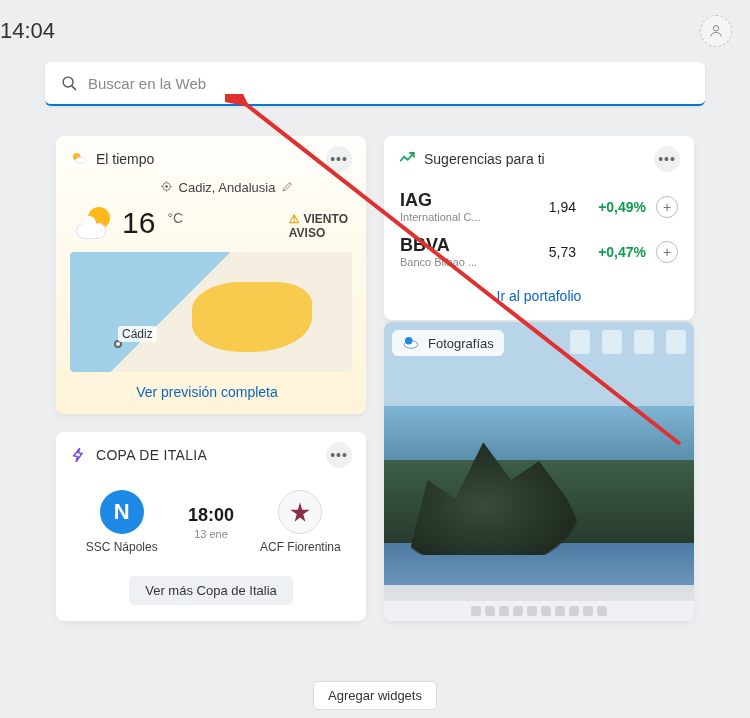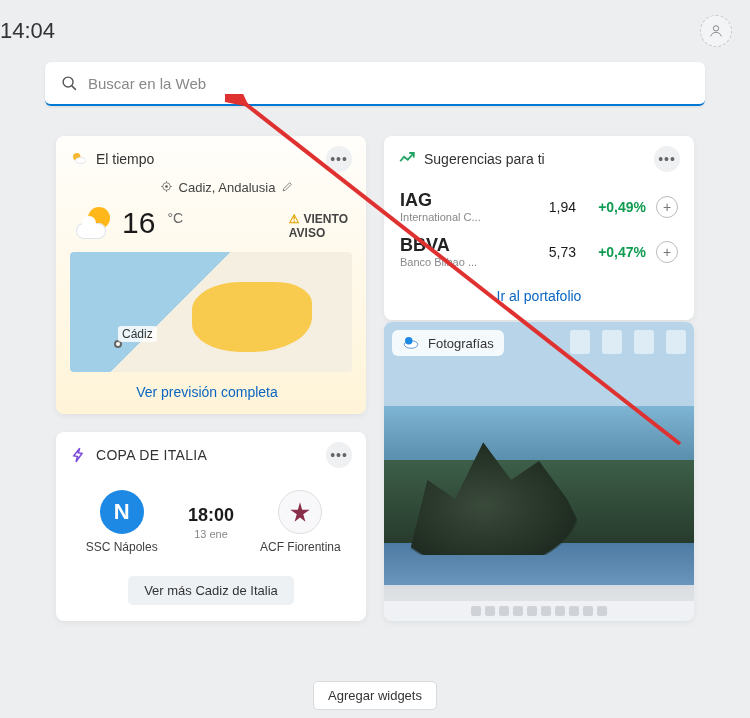--- a/index.html
+++ b/index.html
@@ -307,21 +307,21 @@
         </div>
         <div class="team">
           <div class="team-logo logo-fiore">
             <svg viewBox="0 0 24 24">
                 <path d="M12 3 L14 10 L21 10 L15 14 L17 21 L12 17 L7 21 L9 14 L3 10 L10 10 Z" fill="#8a2f4a"></path>
               </svg>
           </div>
           <div class="team-name">ACF Fiorentina</div>
         </div>
       </div>
-      <div class="sports-more">Ver más Cadiz de Italia</div>
+      <div class="sports-more">Ver más Copa de Italia</div>
     </div>
   </div>
 
   <div class="right-col">
 
     <div class="card">
       <div class="card-head">
         <span class="icon sugg-icon">
           <svg viewBox="0 0 24 24" fill="none" stroke="#20a464" stroke-width="2.5">
               <polyline points="3 15 8 9 13 13 21 4"></polyline>

